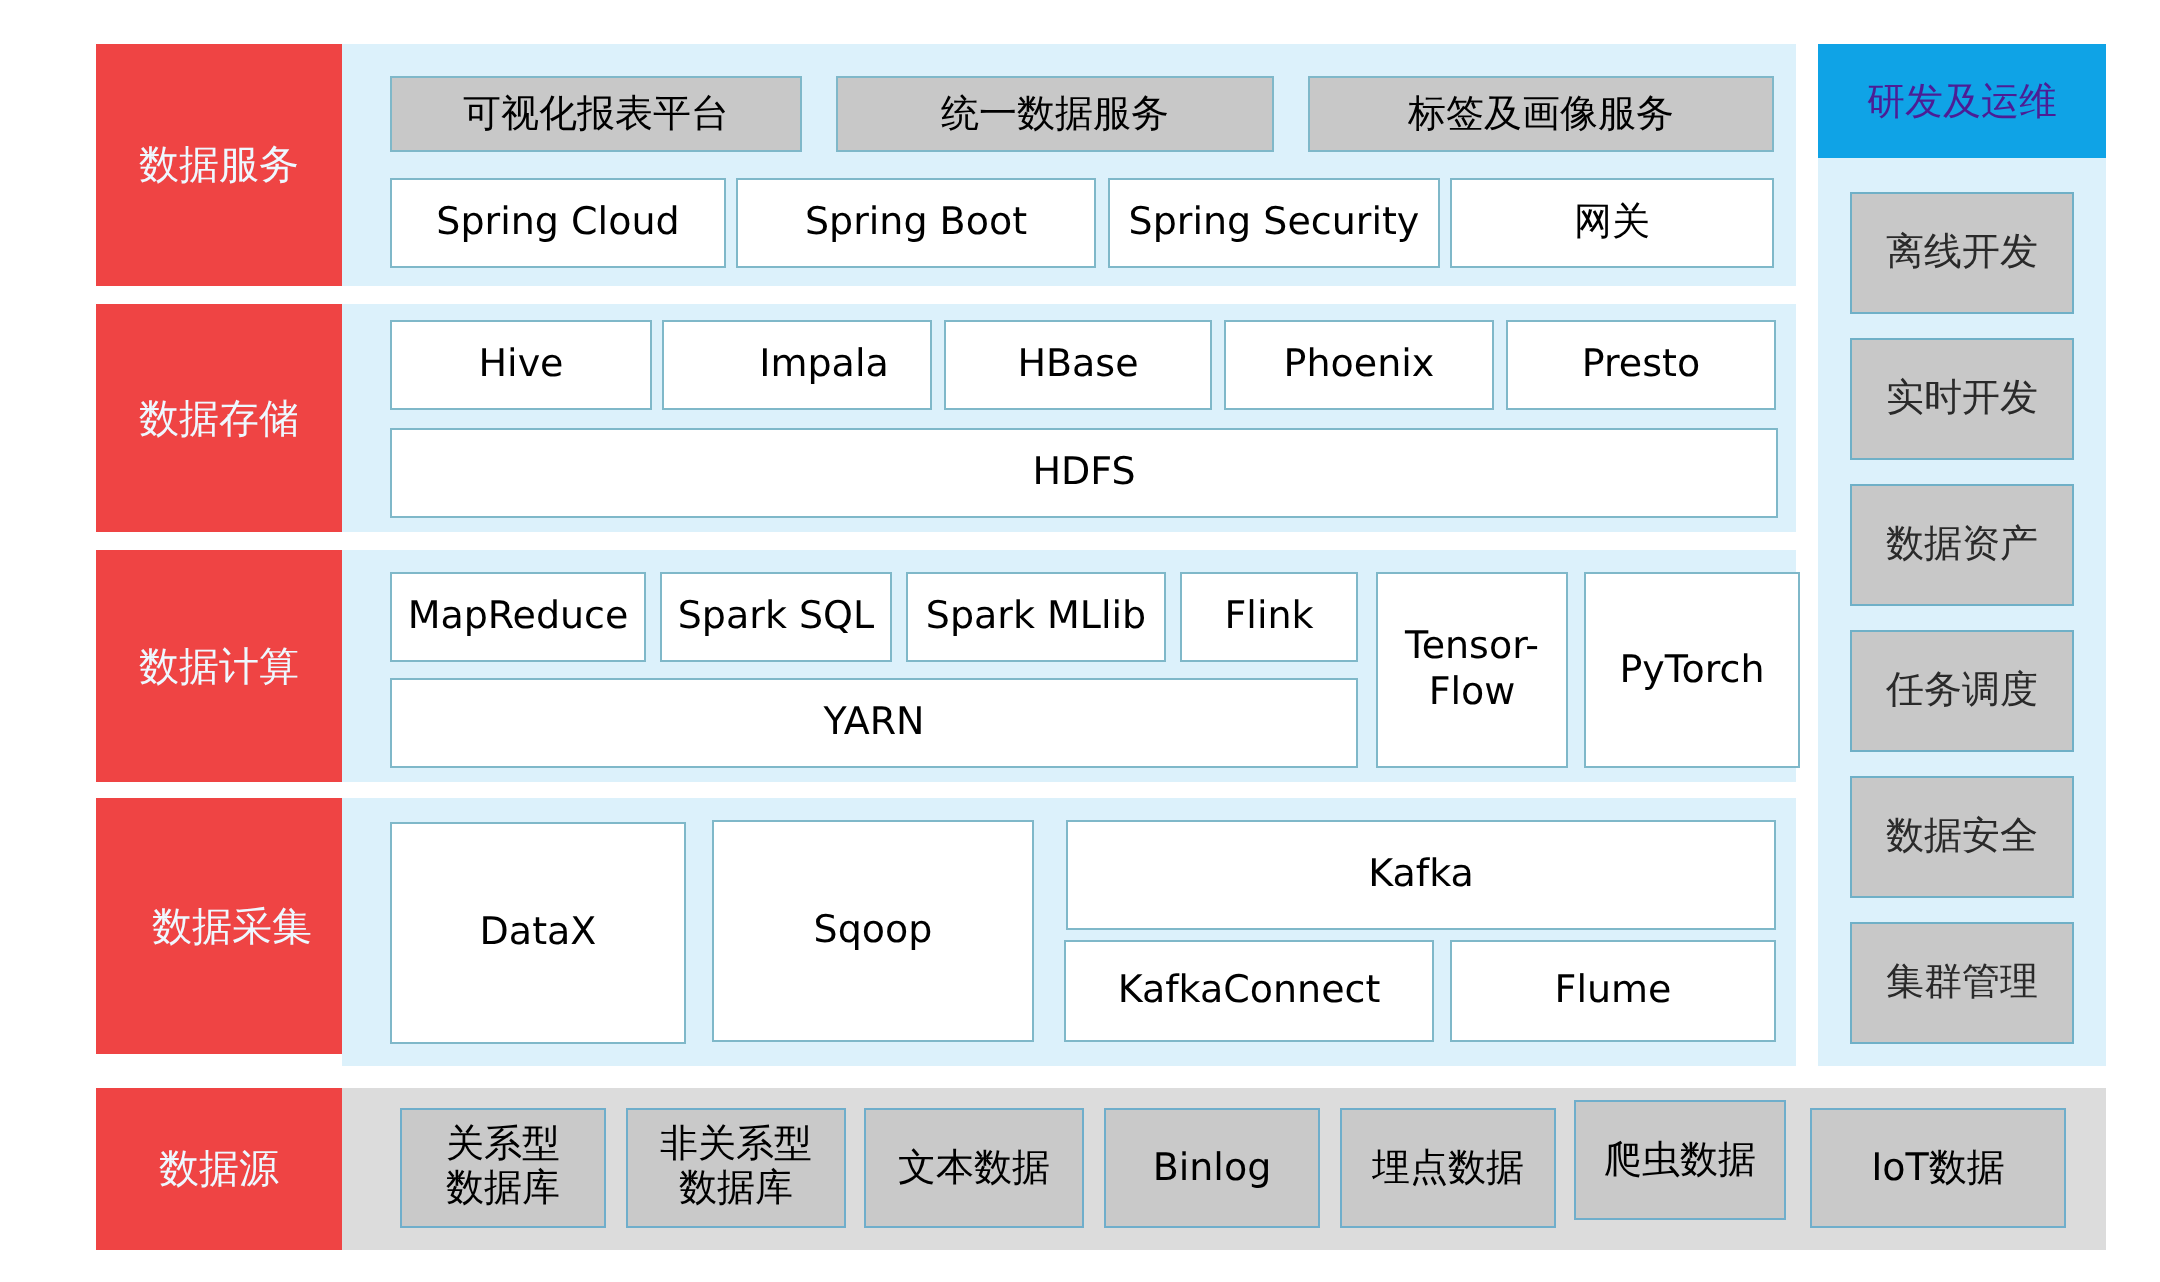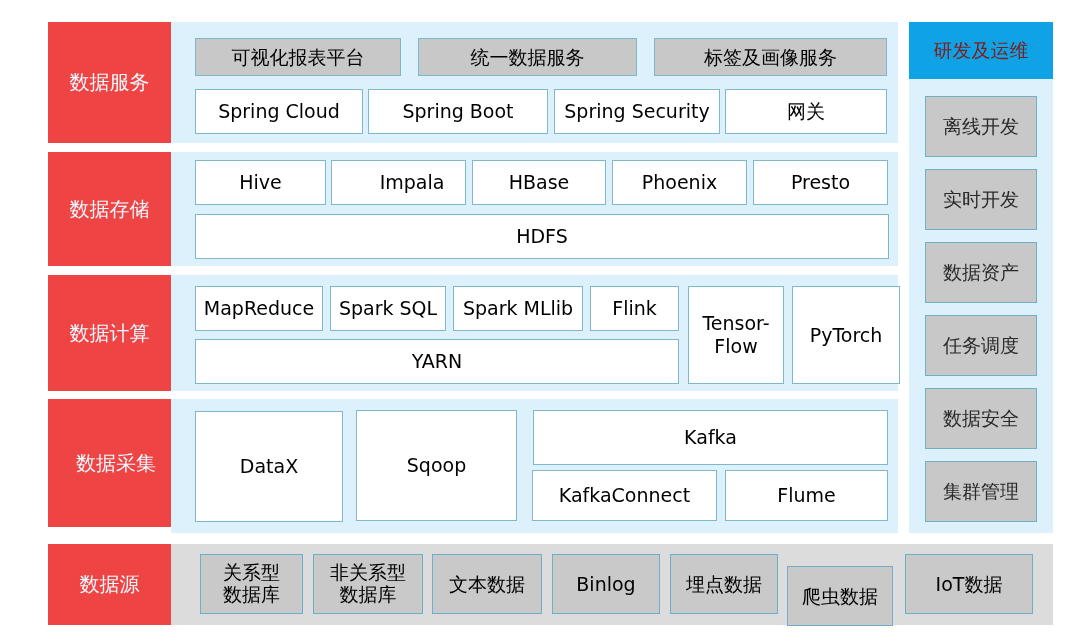--- a/index.html
+++ b/index.html
@@ -8,21 +8,21 @@
   .abs { position:absolute; box-sizing:border-box; }
   .label { background:#ef4444; color:#eef8ff; display:flex; align-items:center; justify-content:center;
            font-size:20px; }
   .panel { background:#dcf1fb; }
   .panel-gray { background:#dcdcdc; }
   .box { display:flex; align-items:center; justify-content:center; text-align:center;
          border:1.5px solid #7fb8c9; background:#ffffff; color:#000000; font-size:19px; line-height:1.2; }
   .box.gray { background:#c8c8c8; border-color:#7fb8c9; }
   .box.src { background:#c9c9c9; border-color:#6faecb; font-size:19px; }
   .tool { background:#c8c8c8; border:1.5px solid #6fb0c7; color:#2a2a2a; font-size:19px; }
-  .hdr { background:#0fa3e6; color:#7f1d1d; font-size:19px; display:flex; align-items:center; justify-content:center; }
+  .hdr { background:#0fa3e6; color:#4c1d95; font-size:19px; display:flex; align-items:center; justify-content:center; }
 </style>
 </head>
 <body>
 
 <div class="abs label" style="left:48px;top:22px;width:123px;height:121px;">数据服务</div>
 <div class="abs panel" style="left:171px;top:22px;width:727px;height:121px;"></div>
 <div class="abs box gray" style="left:195px;top:38px;width:206px;height:38px;">可视化报表平台</div>
 <div class="abs box gray" style="left:418px;top:38px;width:219px;height:38px;">统一数据服务</div>
 <div class="abs box gray" style="left:654px;top:38px;width:233px;height:38px;">标签及画像服务</div>
 <div class="abs box" style="left:195px;top:89px;width:168px;height:45px;">Spring Cloud</div>
@@ -60,21 +60,21 @@
 
 <div class="abs label" style="left:48px;top:544px;width:123px;height:81px;">数据源</div>
 <div class="abs panel-gray" style="left:171px;top:544px;width:882px;height:81px;"></div>
 <div class="abs box src" style="left:200px;top:554px;width:103px;height:60px;white-space:pre-line;line-height:1.15;">关系型
 数据库</div>
 <div class="abs box src" style="left:313px;top:554px;width:110px;height:60px;white-space:pre-line;line-height:1.15;">非关系型
 数据库</div>
 <div class="abs box src" style="left:432px;top:554px;width:110px;height:60px;">文本数据</div>
 <div class="abs box src" style="left:552px;top:554px;width:108px;height:60px;">Binlog</div>
 <div class="abs box src" style="left:670px;top:554px;width:108px;height:60px;">埋点数据</div>
-<div class="abs box src" style="left:787px;top:566px;width:106px;height:60px;">爬虫数据</div>
+<div class="abs box src" style="left:787px;top:550px;width:106px;height:60px;">爬虫数据</div>
 <div class="abs box src" style="left:905px;top:554px;width:128px;height:60px;">IoT数据</div>
 
 <div class="abs panel" style="left:909px;top:22px;width:144px;height:511px;"></div>
 <div class="abs hdr" style="left:909px;top:22px;width:144px;height:57px;">研发及运维</div>
 <div class="abs box tool" style="left:925px;top:96px;width:112px;height:61px;">离线开发</div>
 <div class="abs box tool" style="left:925px;top:169px;width:112px;height:61px;">实时开发</div>
 <div class="abs box tool" style="left:925px;top:242px;width:112px;height:61px;">数据资产</div>
 <div class="abs box tool" style="left:925px;top:315px;width:112px;height:61px;">任务调度</div>
 <div class="abs box tool" style="left:925px;top:388px;width:112px;height:61px;">数据安全</div>
 <div class="abs box tool" style="left:925px;top:461px;width:112px;height:61px;">集群管理</div>

